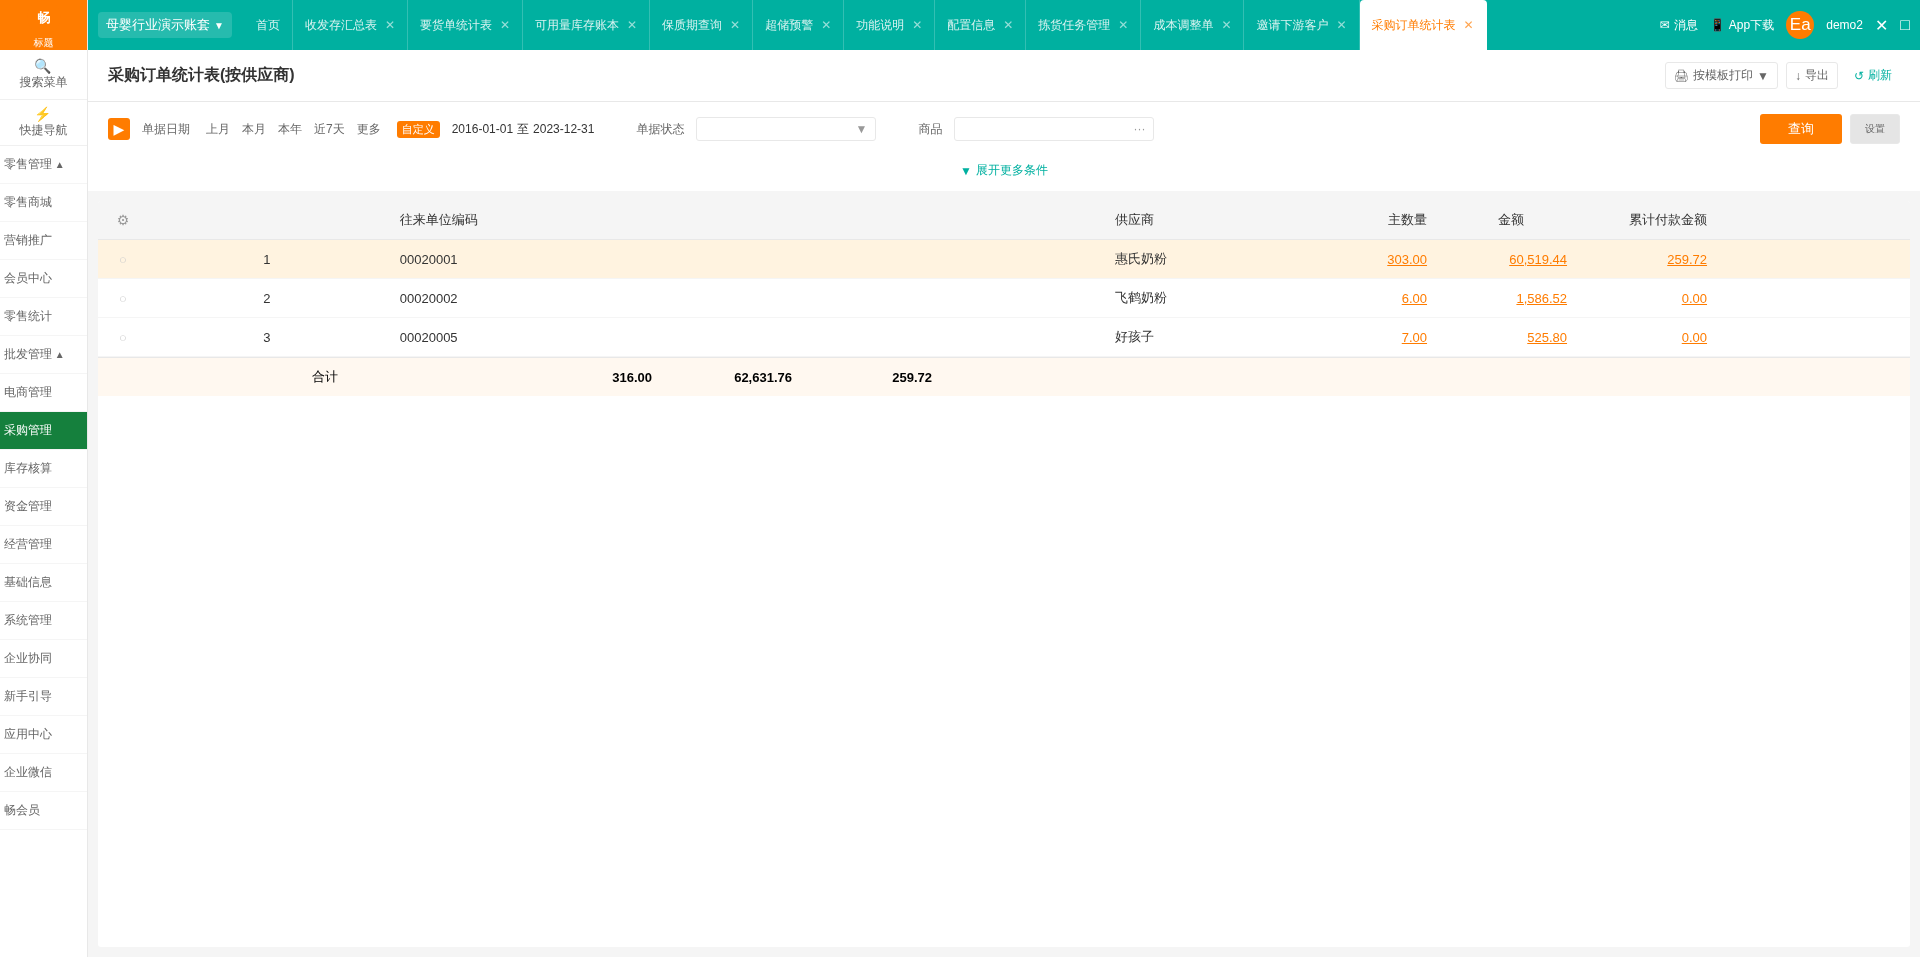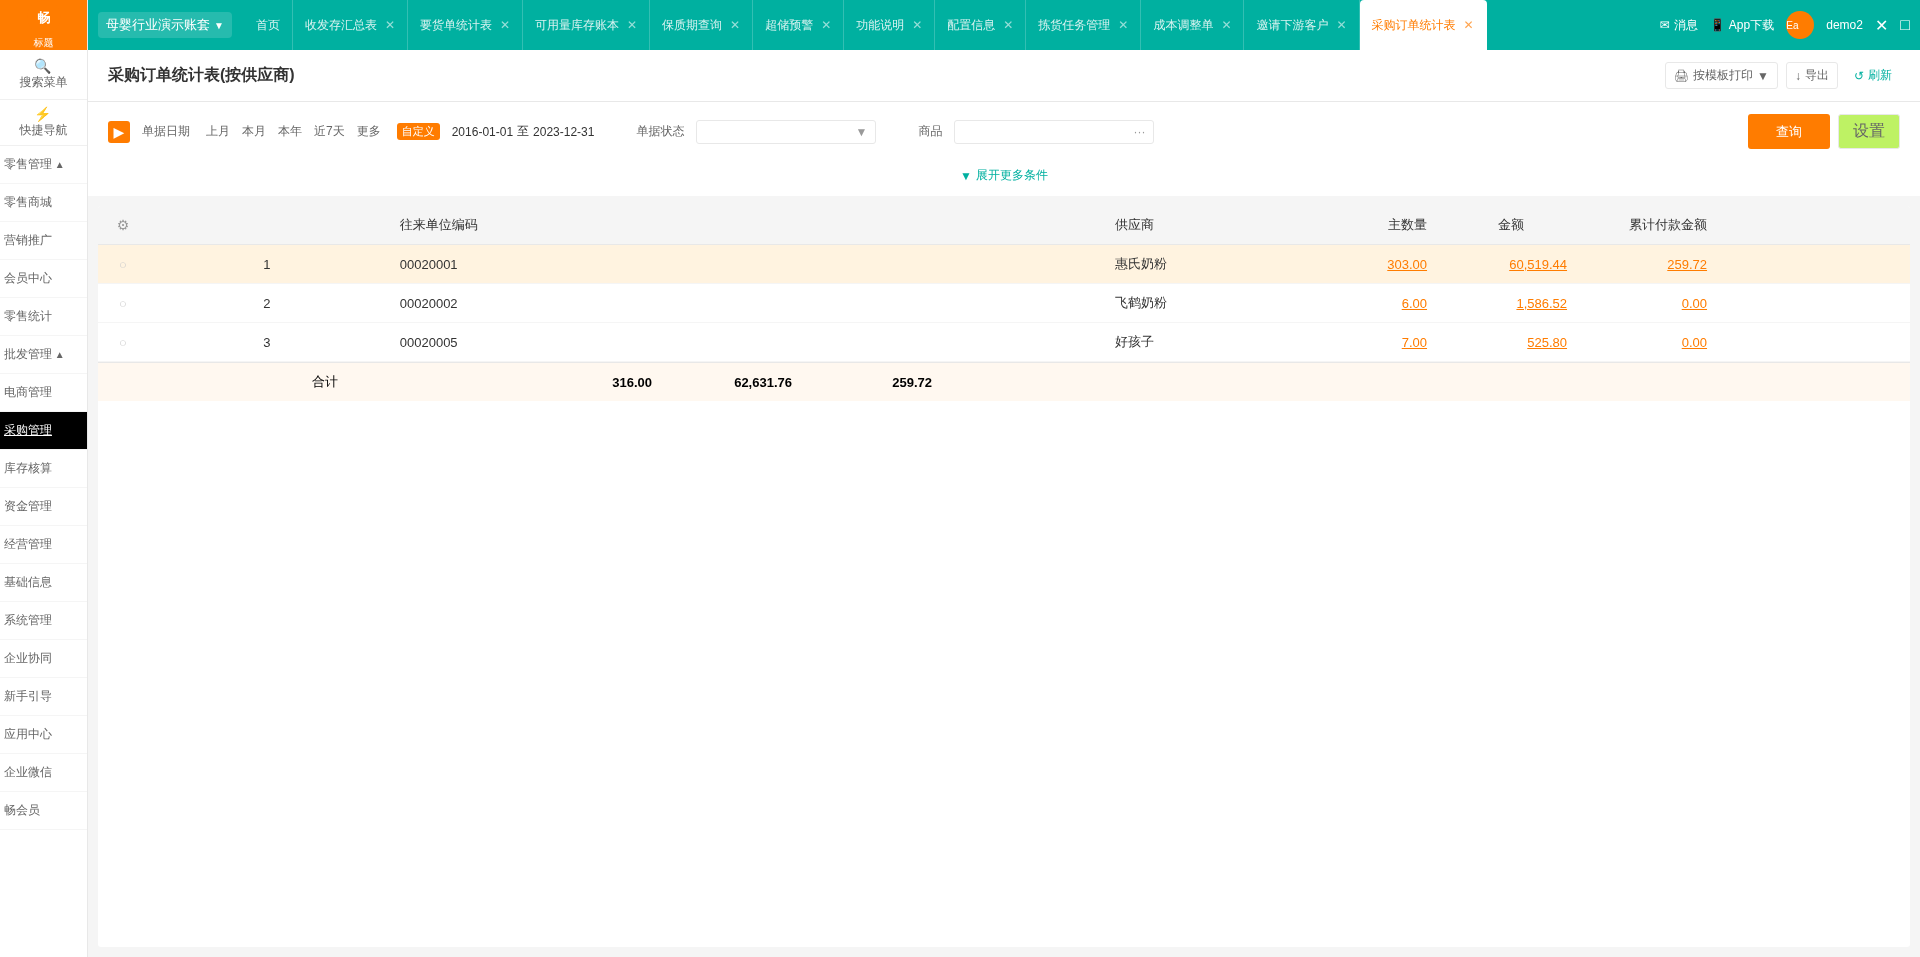--- a/index.html
+++ b/index.html
@@ -5,55 +5,55 @@
     * { margin: 0; padding: 0; box-sizing: border-box; }
     body { font-family: "Microsoft YaHei", "PingFang SC", sans-serif; font-size: 13px; background: #f5f5f5; display: flex; height: 957px; overflow: hidden; }
 
     
     .sidebar { width: 88px; background: #fff; display: flex; flex-direction: column; border-right: 1px solid #e8e8e8; flex-shrink: 0; }
     .sidebar-logo { background: #ff7c00; height: 50px; display: flex; align-items: center; justify-content: center; flex-direction: column; }
     .sidebar-logo .logo-icon { width: 36px; height: 36px; }
     .sidebar-search { padding: 8px 6px; border-bottom: 1px solid #f0f0f0; cursor: pointer; text-align: center; color: #666; font-size: 12px; }
     .sidebar-nav { padding: 6px 0; border-bottom: 1px solid #f0f0f0; cursor: pointer; text-align: center; color: #666; font-size: 12px; }
     .sidebar-item { padding: 10px 4px; text-align: left; color: #666; font-size: 12px; cursor: pointer; border-bottom: 1px solid #f5f5f5; }
-    .sidebar-item.active { background: #000000; color: #fff; text-decoration: underline; }
+    .sidebar-item.active { background: #15803d; color: #fff; }
 
     
     .main { flex: 1; display: flex; flex-direction: column; overflow: hidden; }
 
     
     .topbar { background: #00b0a0; height: 50px; display: flex; align-items: center; padding: 0 10px; gap: 2px; flex-shrink: 0; }
     .topbar-dropdown { display: flex; align-items: center; background: rgba(255,255,255,0.15); border-radius: 4px; padding: 4px 8px; color: #fff; font-size: 13px; cursor: pointer; margin-right: 10px; white-space: nowrap; }
     .topbar-dropdown .arrow { margin-left: 4px; font-size: 10px; }
     .tab-bar { display: flex; align-items: stretch; flex: 1; overflow-x: auto; height: 100%; }
     .tab-bar::-webkit-scrollbar { display: none; }
     .tab-item { display: flex; align-items: center; padding: 0 12px; color: rgba(255,255,255,0.85); font-size: 12px; cursor: pointer; white-space: nowrap; border-right: 1px solid rgba(255,255,255,0.2); gap: 4px; min-width: fit-content; }
     .tab-item.active { background: #fff; color: #ff7c00; border-radius: 4px 4px 0 0; }
     .tab-item .close-btn { font-size: 12px; margin-left: 4px; opacity: 0.7; }
-    .user-avatar { width: 28px; height: 28px; border-radius: 50%; background: #ff7c00; display: flex; align-items: center; justify-content: flex-start; color: #fff; font-size: 10px; cursor: pointer; }
+    .user-avatar { width: 28px; height: 28px; border-radius: 50%; background: #ff7c00; display: flex; align-items: center; justify-content: center; color: #fff; font-size: 17px; cursor: pointer; }
 
     
     .content { flex: 1; display: flex; flex-direction: column; overflow: hidden; background: #f5f5f5; }
 
     
     .page-header { background: #fff; padding: 12px 20px 0 20px; border-bottom: 1px solid #e8e8e8; flex-shrink: 0; display: flex; align-items: center; justify-content: space-between; }
     .page-title { font-size: 16px; font-weight: bold; color: #333; padding-bottom: 12px; }
     .page-header-actions { display: flex; align-items: center; gap: 8px; padding-bottom: 12px; }
     .header-action-btn { display: flex; align-items: center; gap: 4px; font-size: 12px; color: #666; cursor: pointer; padding: 4px 8px; border: 1px solid #e8e8e8; border-radius: 3px; background: #fff; }
     .refresh-btn { color: #00b0a0; border: none; }
     .filter-label { color: #666; font-size: 12px; white-space: nowrap; }
     .date-shortcuts { display: flex; gap: 4px; }
     .date-shortcut { font-size: 12px; color: #666; cursor: pointer; padding: 2px 4px; }
     .date-range { display: flex; align-items: center; gap: 4px; font-size: 12px; color: #333; text-align: center; }
     .custom-badge { background: #ff7c00; color: #fff; font-size: 11px; padding: 1px 5px; border-radius: 3px; }
     .filter-select { border: 1px solid #e8e8e8; border-radius: 3px; padding: 4px 8px; font-size: 12px; color: #333; cursor: pointer; background: #fff; display: flex; align-items: center; gap: 4px; min-width: 180px; }
     .filter-input { border: 1px solid #e8e8e8; border-radius: 3px; padding: 4px 8px; font-size: 12px; color: #333; background: #fff; min-width: 200px; display: flex; align-items: center; gap: 4px; }
     .expand-more { display: flex; align-items: center; gap: 4px; color: #00b0a0; font-size: 12px; cursor: pointer; margin-top: 6px; }
     .query-btn { background: #ff7c00; color: #fff; border: none; padding: 6px 28px; border-radius: 3px; font-size: 13px; cursor: pointer; }
-    .setting-btn { border: 1px solid #e8e8e8; background: #bef264; color: #666; padding: 6px 14px; border-radius: 3px; font-size: 16px; cursor: pointer; }
+    .setting-btn { border: 1px solid #e8e8e8; background: #e5e5e5; color: #666; padding: 6px 14px; border-radius: 3px; font-size: 10px; cursor: pointer; }
     .data-table { width: 100%; border-collapse: collapse; }
     .data-table th { background: #f5f5f5; padding: 10px 14px; text-align: left; font-size: 13px; color: #333; font-weight: normal; border-bottom: 1px solid #e8e8e8; white-space: nowrap; }
     .data-table th:first-child { width: 50px; text-align: center; }
     .data-table td { padding: 10px 14px; font-size: 13px; color: #333; border-bottom: 1px solid #f5f5f5; }
     .data-table td.amount-link { color: #ff7c00; text-decoration: underline; cursor: pointer; text-align: right; }
     .data-table tr.row-highlight { background: #fff3e0; }
     .table-footer { background: #fff8f0; padding: 10px 14px; display: flex; align-items: center; border-top: 1px solid #e8e8e8; position: sticky; bottom: 12px; }
 
     
     .inner-content { flex: 1; display: flex; flex-direction: column; overflow: hidden; padding: 10px; }

